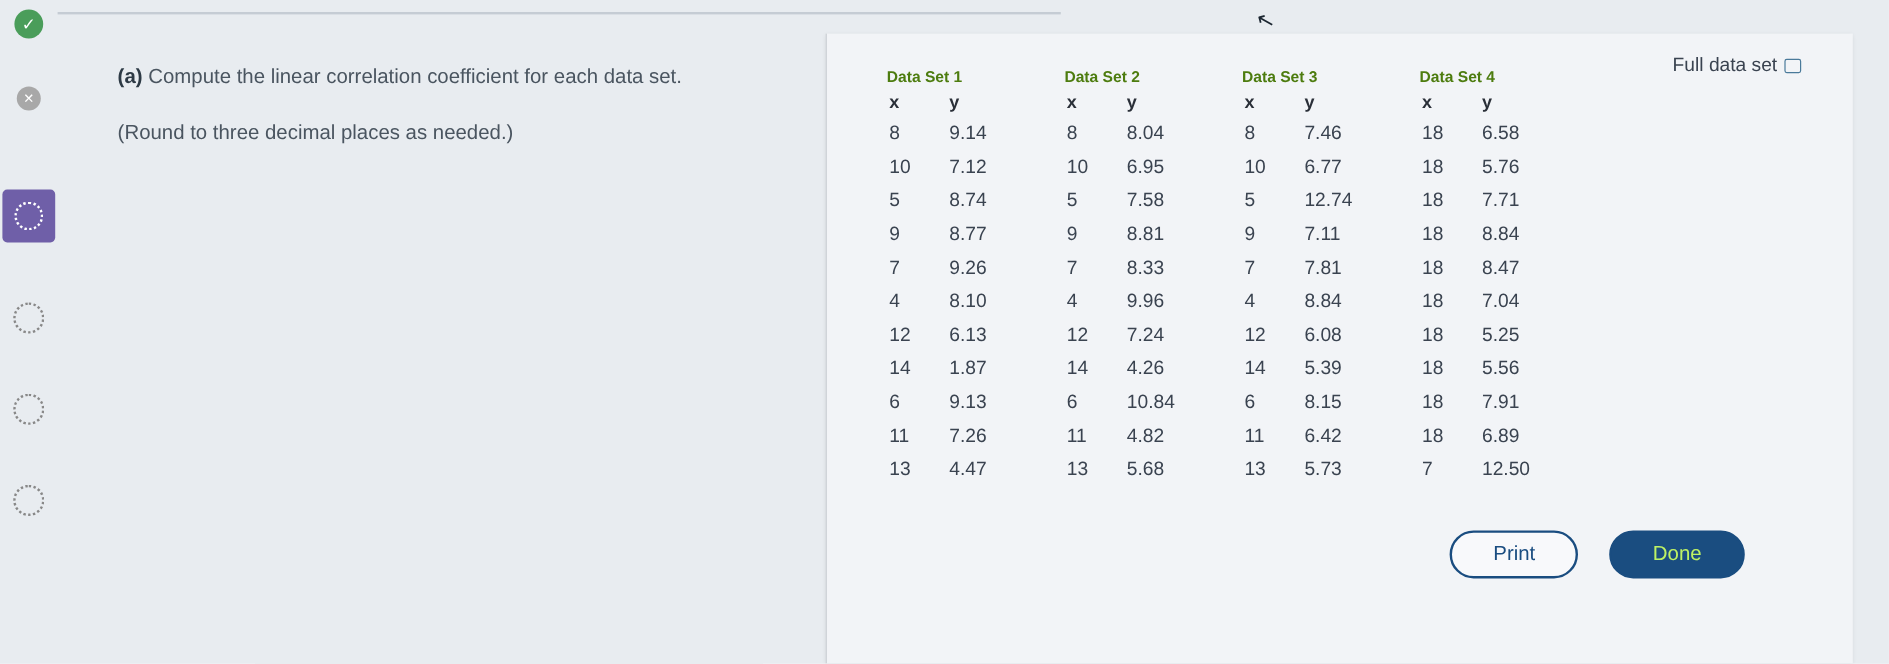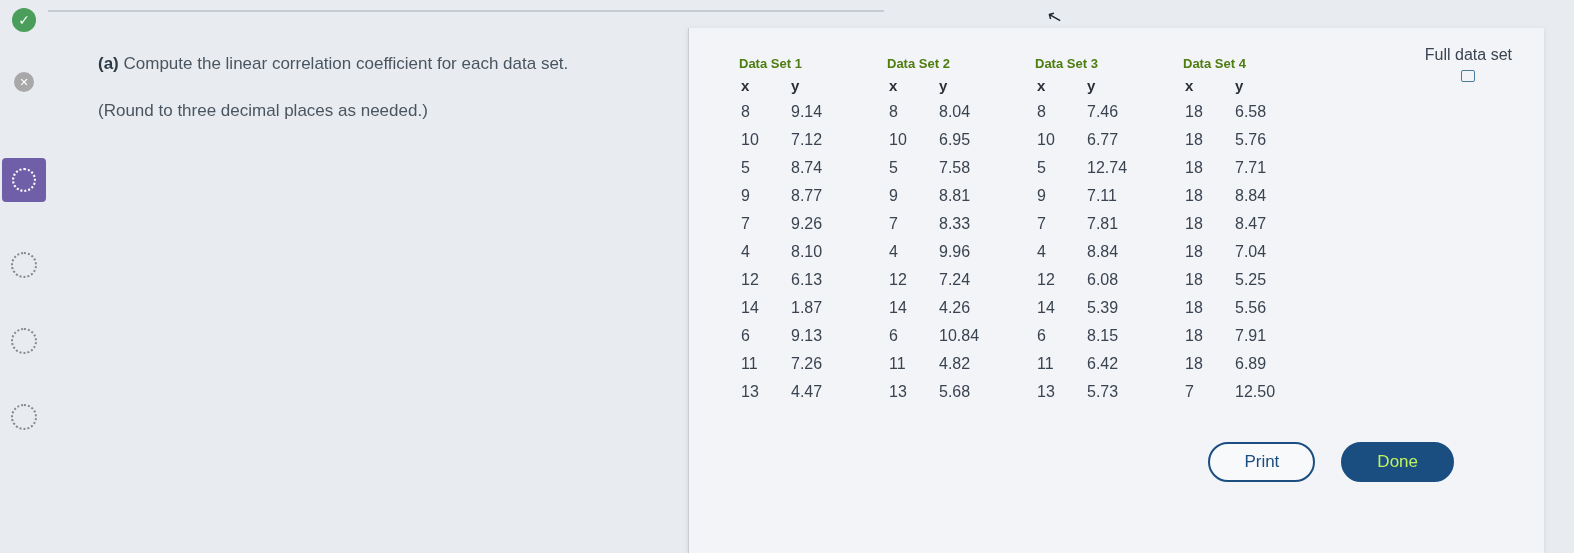--- a/index.html
+++ b/index.html
@@ -117,27 +117,26 @@
       border-left: 1px solid #c8ccd2;
       margin-top: 18px;
       margin-right: 30px;
       padding: 20px 30px 20px 50px;
       position: relative;
       box-shadow: 0 1px 4px rgba(0,0,0,0.1);
     }
     .full-data-link {
       position: absolute;
       top: 18px;
-      right: 32px;
+      right: 43px;
       font-size: 16px;
       color: #3a4350;
       display: flex;
       align-items: center;
       gap: 6px;
-      flex-direction: column;
     }
     .full-data-link .icon-sq {
       width: 14px;
       height: 12px;
       border: 1.5px solid #4a7a9a;
       border-radius: 2px;
       display: inline-block;
     }
     .data-container {
       display: flex;

